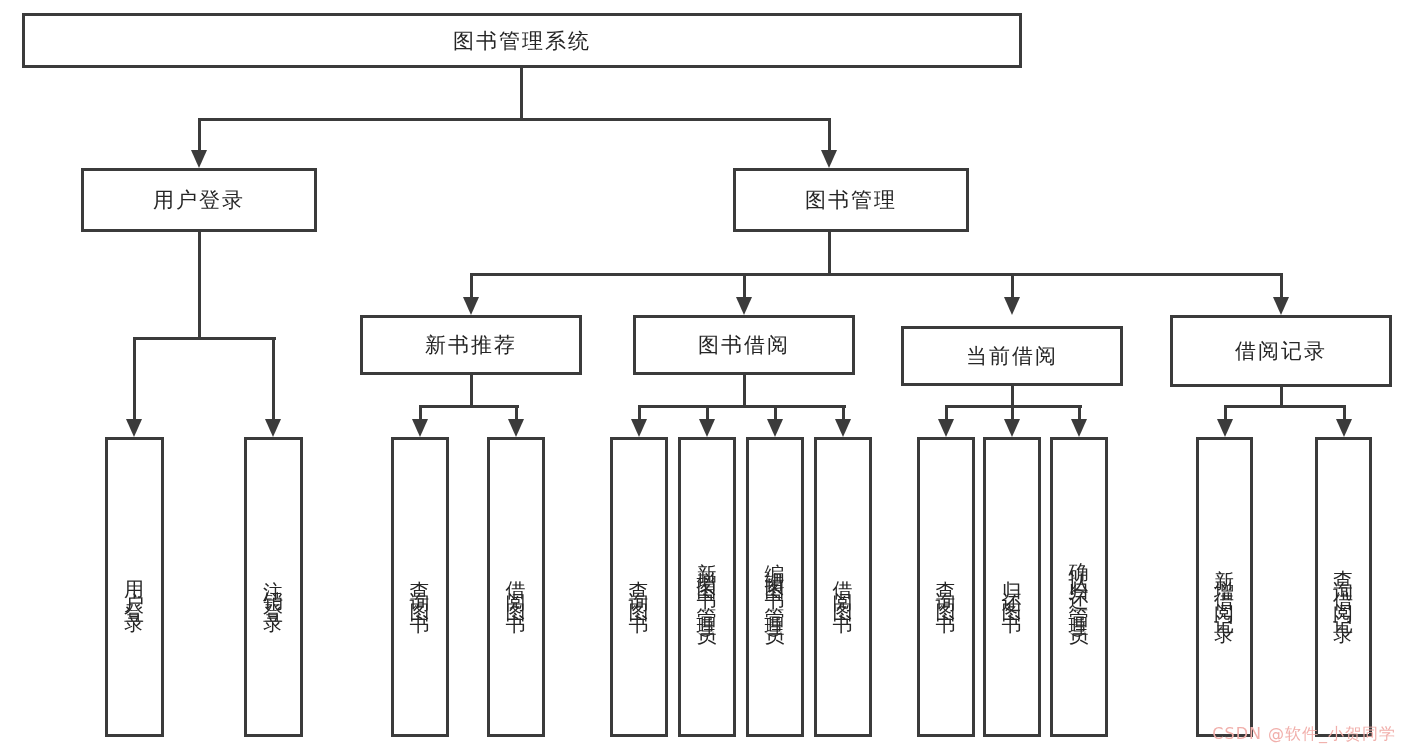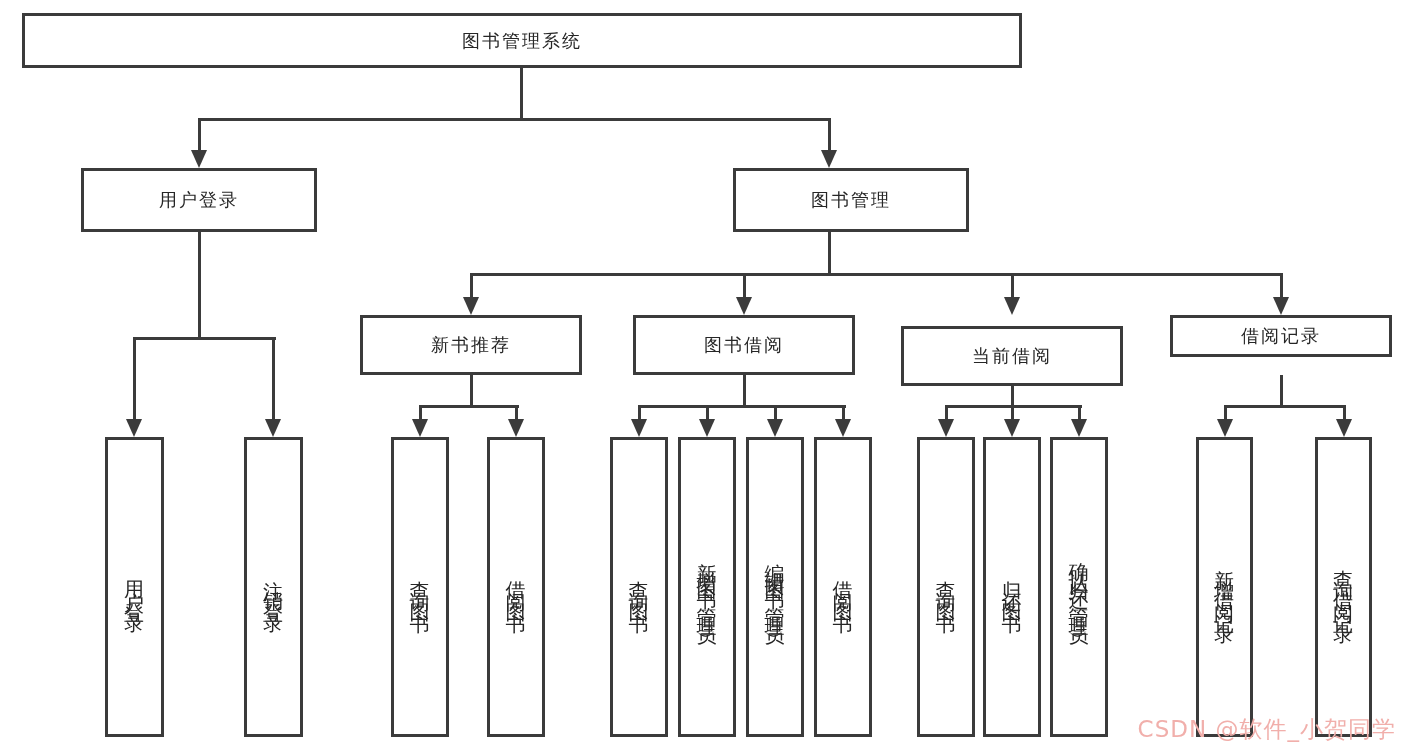--- a/index.html
+++ b/index.html
@@ -1,25 +1,25 @@
 <!DOCTYPE html>
 <html><head>
 <meta charset="utf-8">
 <style>
   html,body{margin:0;padding:0;background:#ffffff;}
   #stage{position:relative;width:1405px;height:747px;background:#ffffff;overflow:hidden;
          font-family:"DejaVu Sans","Liberation Sans",sans-serif;}
   .box{position:absolute;background:#ffffff;border:3px solid #3b3b3b;box-sizing:border-box;
        display:flex;align-items:center;justify-content:center;color:#262626;z-index:2;}
-  .h-label{font-size:18px;letter-spacing:2px;white-space:nowrap;}
+  .h-label{font-size:21px;letter-spacing:2px;white-space:nowrap;}
   .v-label{writing-mode:vertical-rl;font-size:20px;letter-spacing:11px;line-height:1;white-space:nowrap;}
   .line{position:absolute;background:#3b3b3b;z-index:1;}
   .arrow{position:absolute;width:0;height:0;border-left:8px solid transparent;
          border-right:8px solid transparent;border-top:18px solid #3b3b3b;z-index:1;}
-  .watermark{position:absolute;right:9px;bottom:2px;font-size:23px;color:#f1afab;
+  .watermark{position:absolute;right:9px;bottom:2px;font-size:16px;color:#f1afab;
              letter-spacing:1px;z-index:6;white-space:nowrap;}
 </style>
 </head>
 <body>
 
 <div id="stage">
 
   <div class="box" style="left:22px;top:13px;width:1000px;height:55px;">
     <span class="h-label">图书管理系统</span>
   </div>
@@ -58,21 +58,21 @@
 
   <div class="box" style="left:633px;top:315px;width:222px;height:60px;">
     <span class="h-label">图书借阅</span>
   </div>
   <div class="box" style="left:360px;top:315px;width:222px;height:60px;">
     <span class="h-label">新书推荐</span>
   </div>
   <div class="box" style="left:901px;top:326px;width:222px;height:60px;">
     <span class="h-label">当前借阅</span>
   </div>
-  <div class="box" style="left:1170px;top:315px;width:222px;height:42px;">
+  <div class="box" style="left:1170px;top:315px;width:222px;height:72px;">
     <span class="h-label">借阅记录</span>
   </div>
 
   <div class="line" style="left:470px;top:375px;width:3px;height:33px;"></div>
   <div class="line" style="left:419px;top:405px;width:100px;height:3px;"></div>
   <div class="line" style="left:419px;top:405px;width:3px;height:16px;"></div>
   <div class="arrow" style="left:412px;top:419px;"></div>
   <div class="line" style="left:515px;top:405px;width:3px;height:16px;"></div>
   <div class="arrow" style="left:508px;top:419px;"></div>
 

